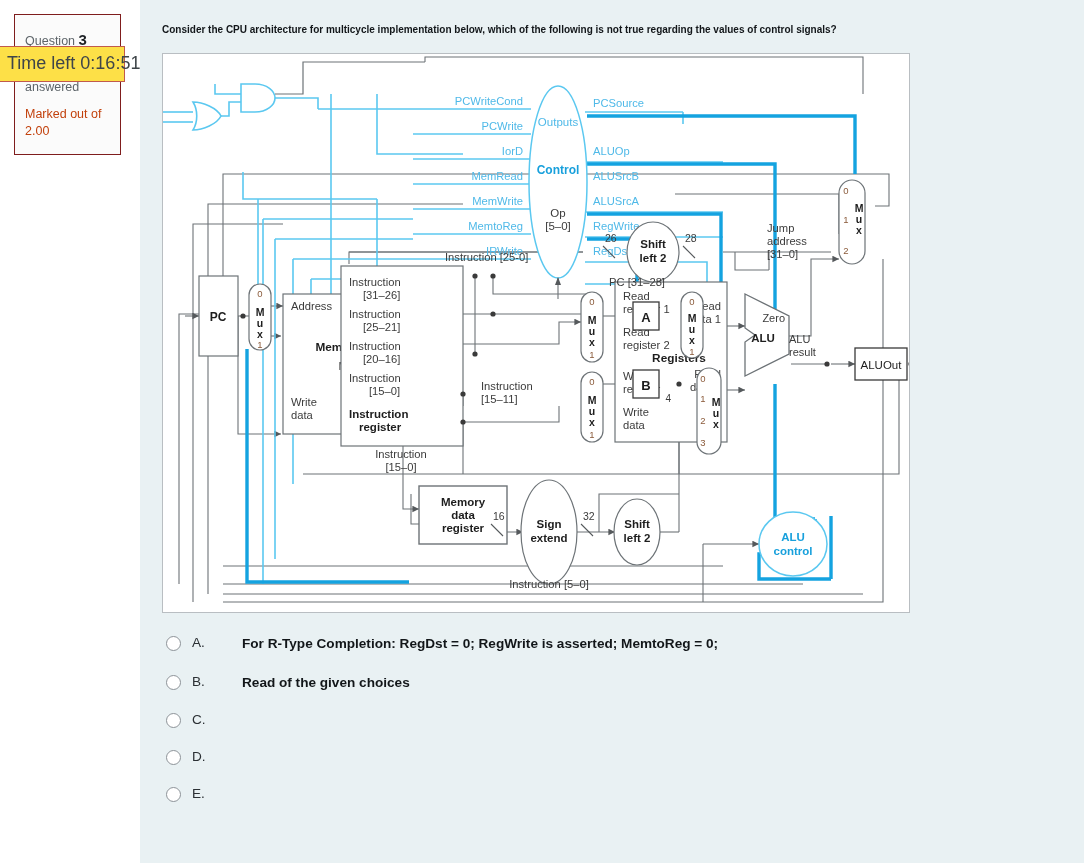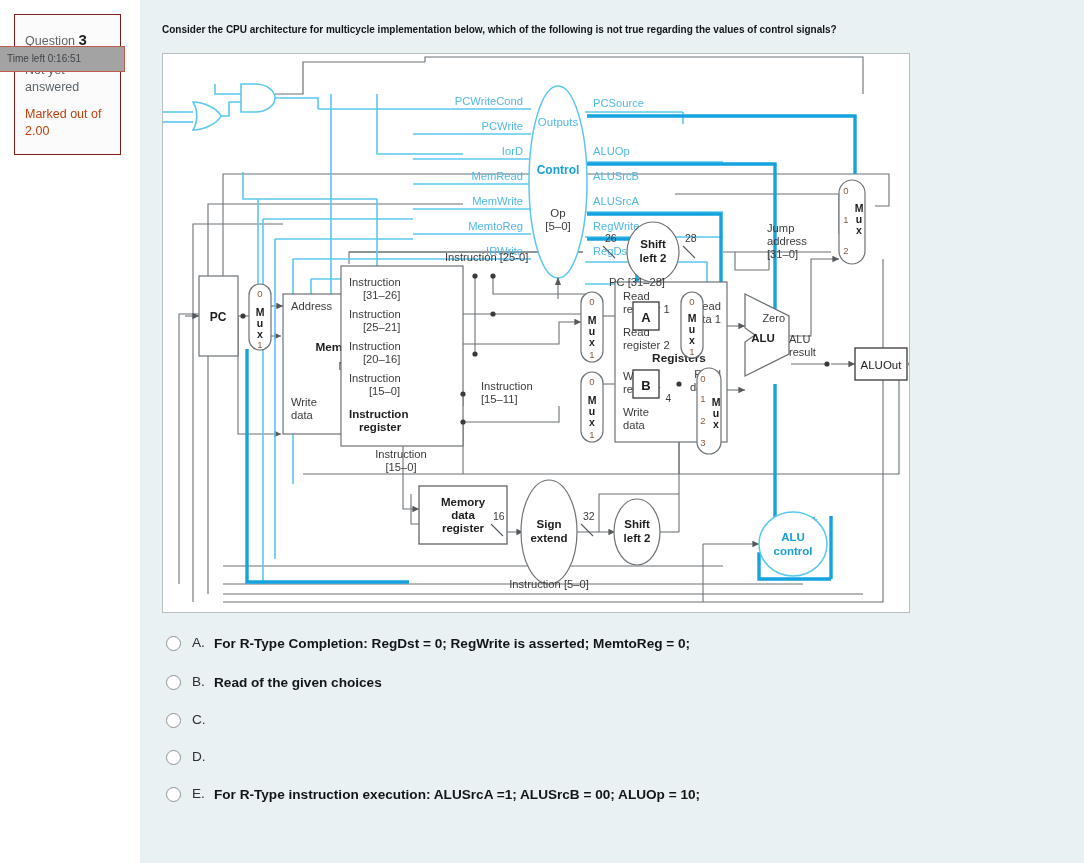--- a/index.html
+++ b/index.html
@@ -18,22 +18,22 @@
   .infobox{
     position:relative;width:107px;border:1px solid #7f1d1d;background:#fbfbfb;
     padding:16px 10px 14px 10px;box-sizing:border-box;
   }
   .qnum{font-size:12.5px;color:#5d6469;line-height:1.2;margin-bottom:13px;white-space:nowrap;}
   .qnum b{font-size:15px;color:#1d2125;font-weight:700;}
   .answerstate{font-size:12.5px;color:#5d6469;line-height:1.35;margin:0 0 10px 0;}
   .markedout{font-size:12.5px;color:#c2410c;line-height:1.35;}
   .timebox{
     position:absolute;left:-1px;top:46px;width:126px;box-sizing:border-box;
-    border:1.5px solid #c05a4d;background:#a3a3a3;
-    padding:6px 7px 7px 7px;font-size:10px;color:#3f4549;white-space:nowrap;
+    border:1.5px solid #c05a4d;background:#fde047;
+    padding:6px 7px 7px 7px;font-size:18px;color:#3f4549;white-space:nowrap;
     z-index:4;
   }
 
   
   .content{
     flex:1 1 auto;background:#e9f1f3;
     padding:22px 26px 22px 22px;box-sizing:border-box;
   }
   .qtext{
     font-size:10px;font-weight:700;color:#121619;line-height:1.5;
@@ -47,21 +47,21 @@
   .figcard svg{display:block;}
 
   
   .answers{margin:0 0 0 4px;}
   .ansrow{display:flex;align-items:flex-start;margin-bottom:21px;}
   .radio{
     width:13px;height:13px;border:1.4px solid #8d9398;border-radius:50%;
     background:#fff;flex:0 0 13px;margin:1px 11px 0 0;
   }
   .letter{font-size:13.6px;color:#2b3034;width:22px;flex:0 0 22px;font-weight:400;}
-  .anstext{font-size:13.6px;font-weight:700;color:#121619;line-height:1.3;}
+  .anstext{font-size:13.6px;font-weight:700;color:#121619;line-height:1.3;margin-left:28px;}
 </style>
 </head>
 <body>
 
 <div class="page">
 
   <div class="infocol">
     <div class="infobox">
       <div class="qnum">
         <span>Question</span>
@@ -454,18 +454,17 @@
         <span class="radio"></span>
         <span class="letter">C.</span>
       </div>
       <div class="ansrow">
         <span class="radio"></span>
         <span class="letter">D.</span>
       </div>
       <div class="ansrow">
         <span class="radio"></span>
         <span class="letter">E.</span>
-        <span class="anstext">For R-Type instruction execution: ALUSrcA =1; ALUSrcB = 00; ALUOp = 10;</span>
       </div>
     </div>
 
   </div>
 </div>
 
 </body></html>

